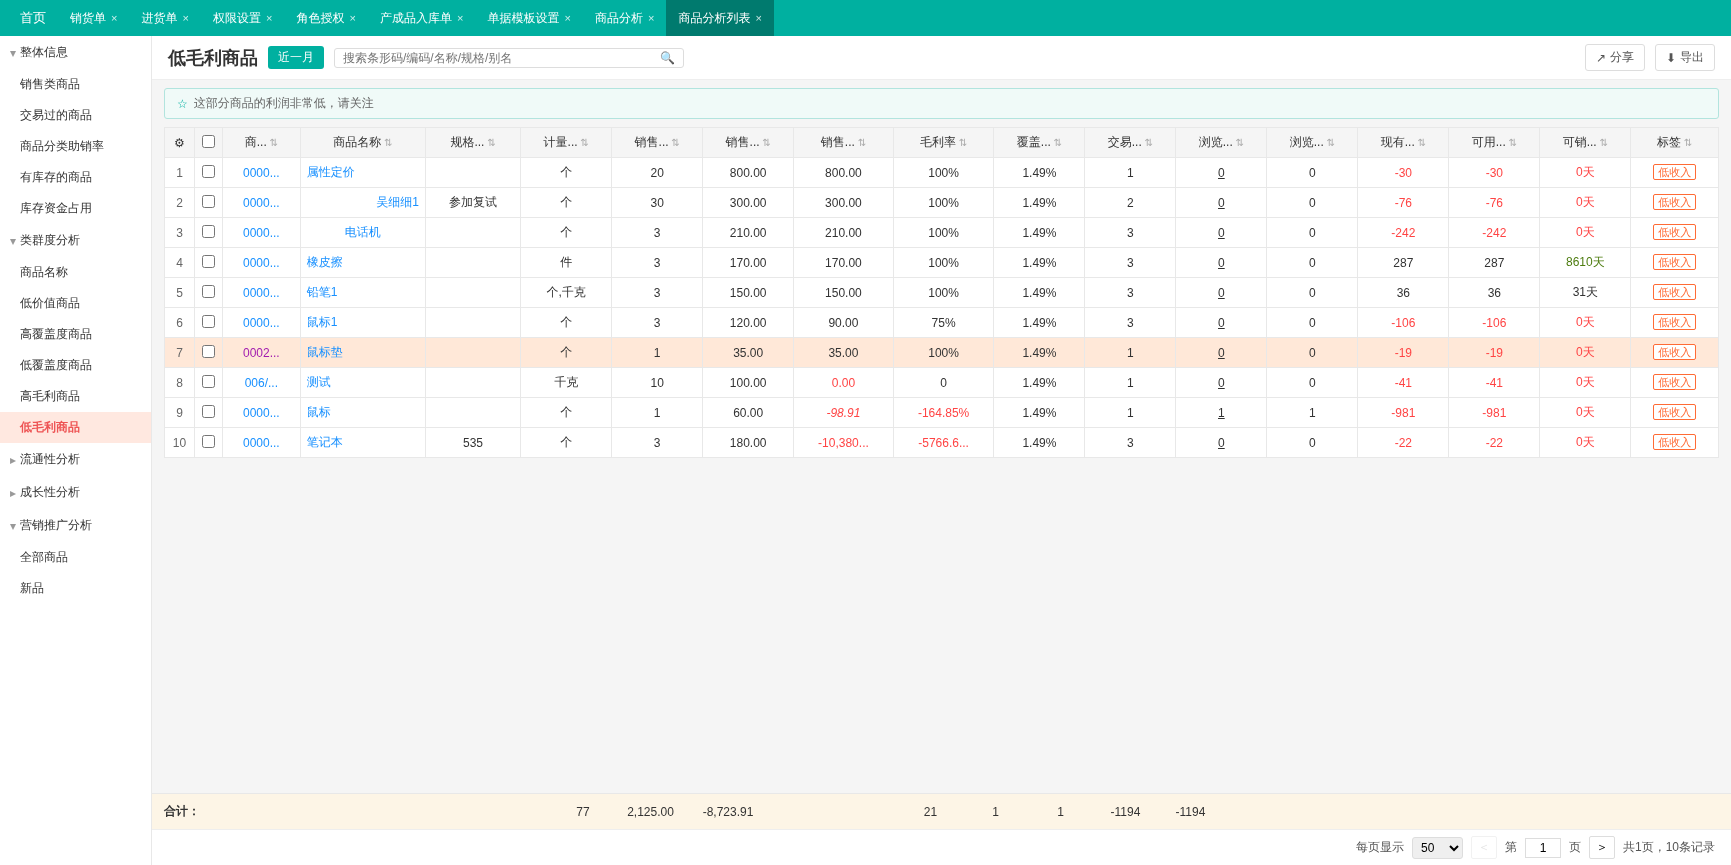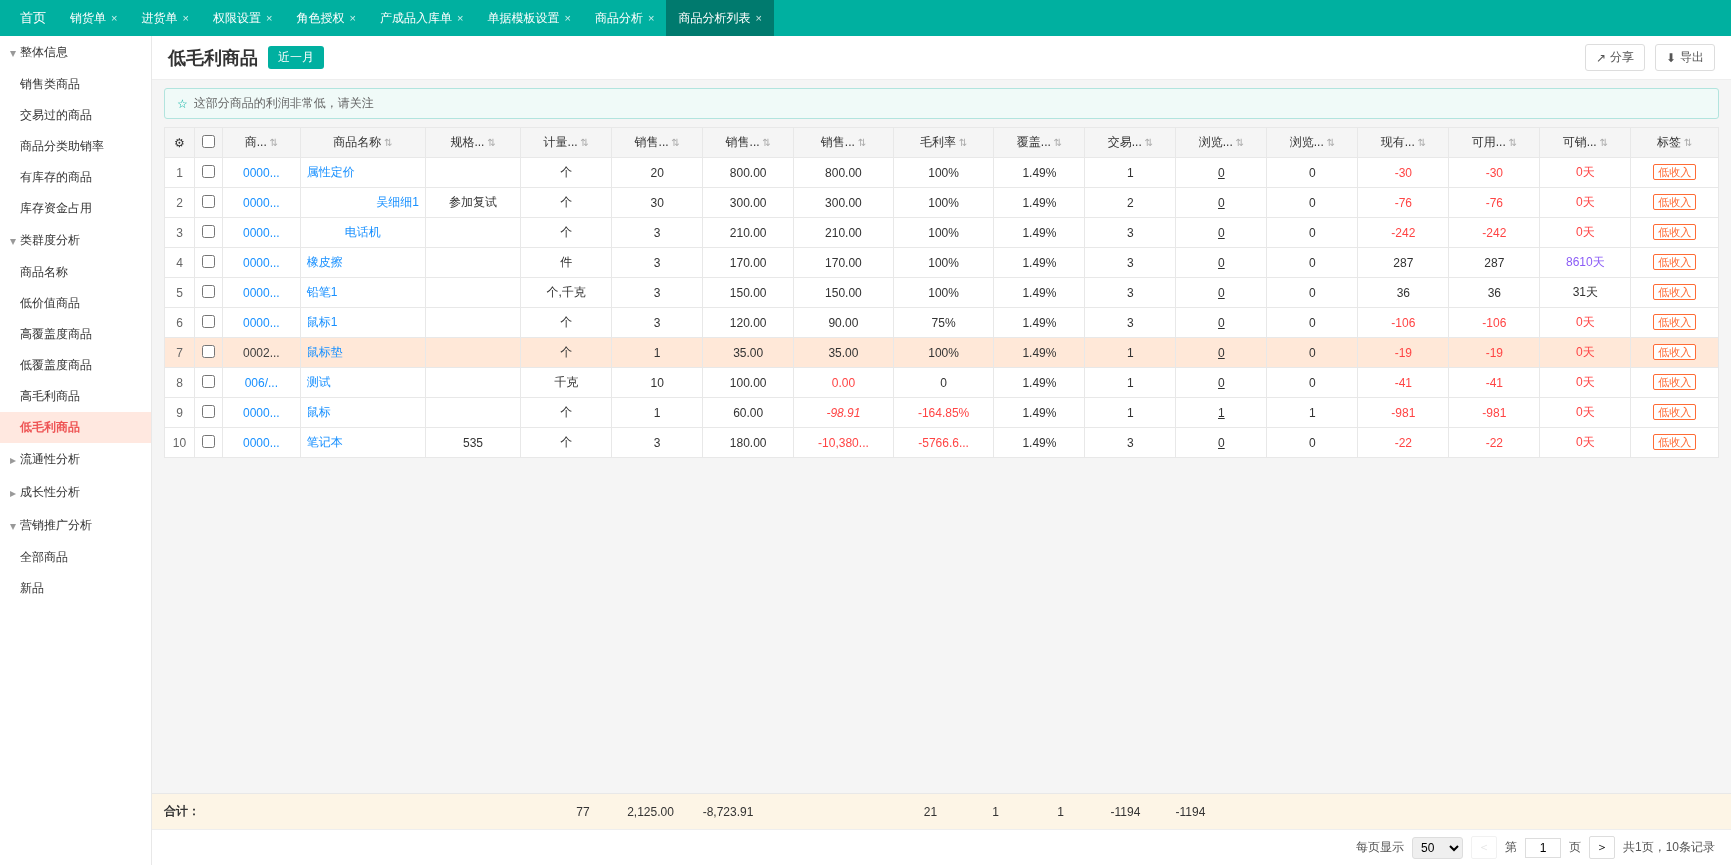--- a/index.html
+++ b/index.html
@@ -289,20 +289,24 @@
     </div>
     <div class="sidebar-item">全部商品</div>
     <div class="sidebar-item">新品</div>
   </div>
 
   <div class="content">
 
     <div class="content-header">
       <span class="page-title">低毛利商品</span>
       <button class="btn-filter">近一月</button>
+      <div class="search-box">
+        <input type="text" placeholder="搜索条形码/编码/名称/规格/别名" style="">
+        <span style="color:#00b0a0;cursor:pointer;">🔍</span>
+      </div>
       <div class="header-actions">
         <button class="btn-action">
           <span>↗</span>
           <span>分享</span>
         </button>
         <button class="btn-action">
           <span>⬇</span>
           <span>导出</span>
         </button>
       </div>
@@ -408,21 +412,21 @@
       <td>3</td>
       <td>170.00</td>
       <td style="">170.00</td>
       <td style="">100%</td>
       <td>1.49%</td>
       <td>3</td>
       <td style="text-decoration:underline;cursor:pointer;">0</td>
       <td>0</td>
       <td style="color:#333;">287</td>
       <td style="color:#333;">287</td>
-      <td style="color:#8b5cf6;">8610天</td>
+      <td style="color:#4d7c0f;">8610天</td>
       <td><span class="tag-low-income">低收入</span></td>
     </tr>
             <tr>
       <td style="color:#666;">5</td>
       <td><input type="checkbox" style=""></td>
       <td style="color:#1890ff;">0000...</td>
       <td style="text-align:left;color:#1890ff;cursor:pointer;">铅笔1</td>
       <td></td>
       <td>个,千克</td>
       <td>3</td>
@@ -454,21 +458,21 @@
       <td style="text-decoration:underline;cursor:pointer;">0</td>
       <td>0</td>
       <td style="color:#ff4444;">-106</td>
       <td style="color:#ff4444;">-106</td>
       <td style="color:#ff4444;">0天</td>
       <td><span class="tag-low-income">低收入</span></td>
     </tr>
             <tr class="selected-row">
       <td style="color:#666;">7</td>
       <td><input type="checkbox" style=""></td>
-      <td style="color:#404040;">0002...</td>
+      <td style="color:#a21caf;">0002...</td>
       <td style="text-align:left;color:#1890ff;cursor:pointer;">鼠标垫</td>
       <td></td>
       <td>个</td>
       <td>1</td>
       <td>35.00</td>
       <td style="">35.00</td>
       <td style="">100%</td>
       <td>1.49%</td>
       <td>1</td>
       <td style="text-decoration:underline;cursor:pointer;">0</td>

